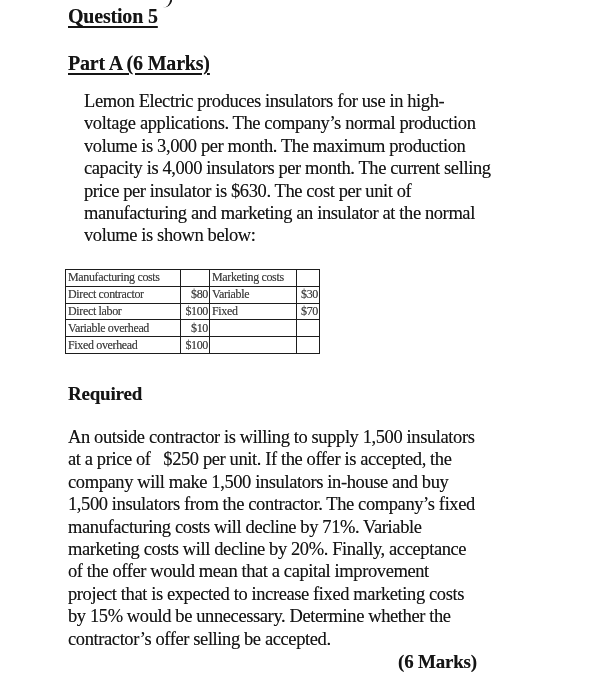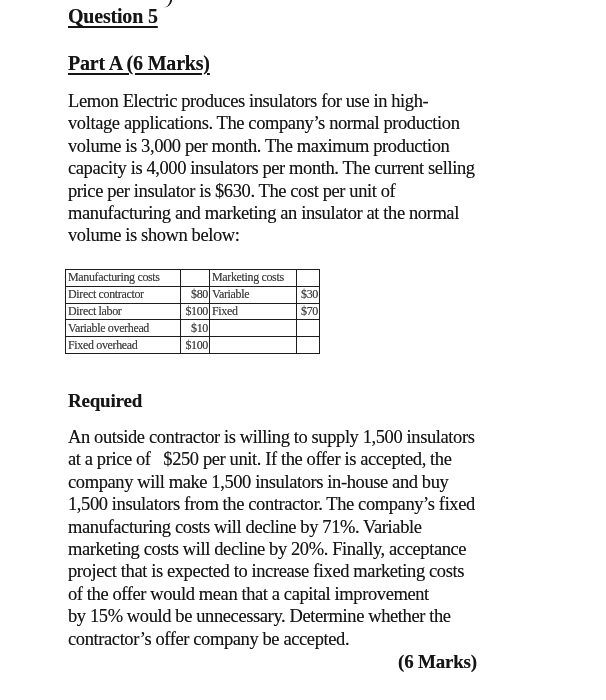--- a/index.html
+++ b/index.html
@@ -28,22 +28,22 @@
     font-weight: bold;
     font-size: 19px;
     letter-spacing: -0.2px;
     white-space: pre;
   }
   .para { font-size: 18.5px; line-height: 22.4px; letter-spacing: -0.4px; }
   .para .line { white-space: pre; }
 
   #question-title { left: 68px; top: 5px; }
   #part-title     { left: 68px; top: 52px; }
-  #intro-para     { left: 68px; top: 90px; font-family: Liberation Serif, serif; }
-  #required-head  { left: 68px; top: 383px; margin-top: 7px; }
+  #intro-para     { left: 84px; top: 90px; font-family: Liberation Serif, serif; }
+  #required-head  { left: 68px; top: 383px; }
   #required-para  { left: 68px; top: 426px; }
   #marks-label    { left: 398px; top: 651px; }
 
   
   #cut-mark {
     left: 164px; top: -5px;
     width: 8px; height: 13px;
     border-right: 2.6px solid #181818;
     border-bottom-right-radius: 9px;
     transform: rotate(8deg);
@@ -128,19 +128,19 @@
 
 <div id="required-head" class="abs subheading">Required</div>
 
 <div id="required-para" class="abs para">
   <div class="line">An outside contractor is willing to supply 1,500 insulators</div>
   <div class="line">at a price of   $250 per unit. If the offer is accepted, the</div>
   <div class="line">company will make 1,500 insulators in-house and buy</div>
   <div class="line">1,500 insulators from the contractor. The company’s fixed</div>
   <div class="line">manufacturing costs will decline by 71%. Variable</div>
   <div class="line">marketing costs will decline by 20%. Finally, acceptance</div>
+  <div class="line">of the offer would mean that a capital improvement</div>
   <div class="line">project that is expected to increase fixed marketing costs</div>
-  <div class="line">of the offer would mean that a capital improvement</div>
   <div class="line">by 15% would be unnecessary. Determine whether the</div>
-  <div class="line">contractor’s offer company be accepted.</div>
+  <div class="line">contractor’s offer selling be accepted.</div>
 </div>
 
 <div id="marks-label" class="abs subheading">(6 Marks)</div>
 
 </body></html>

